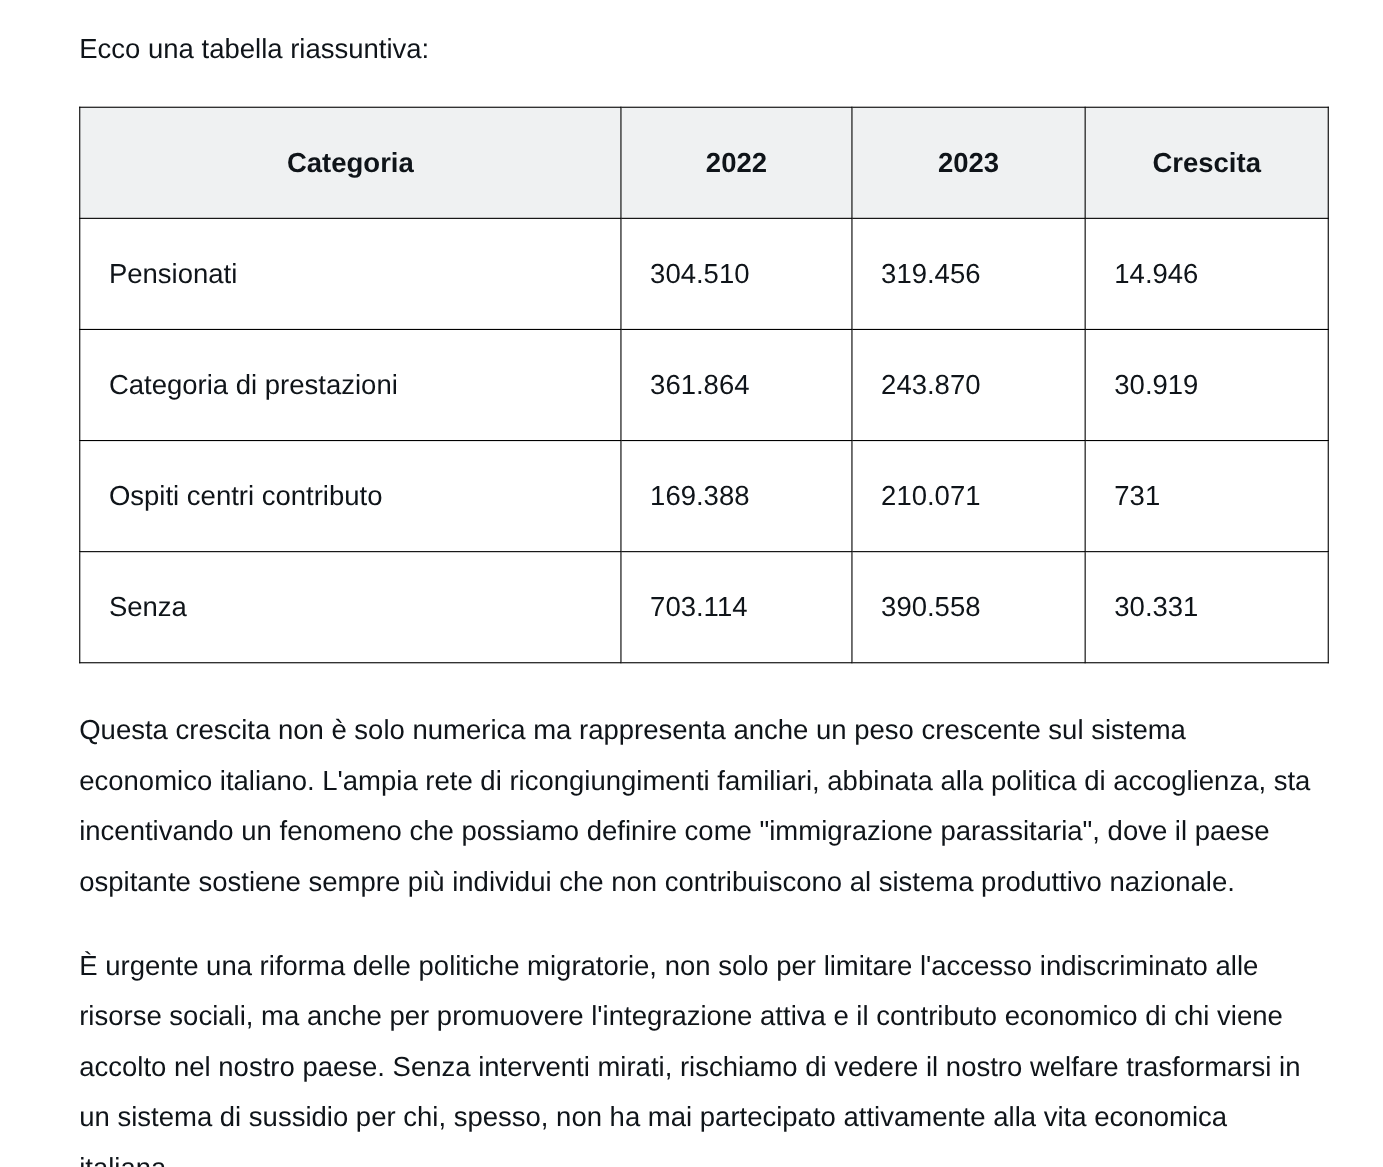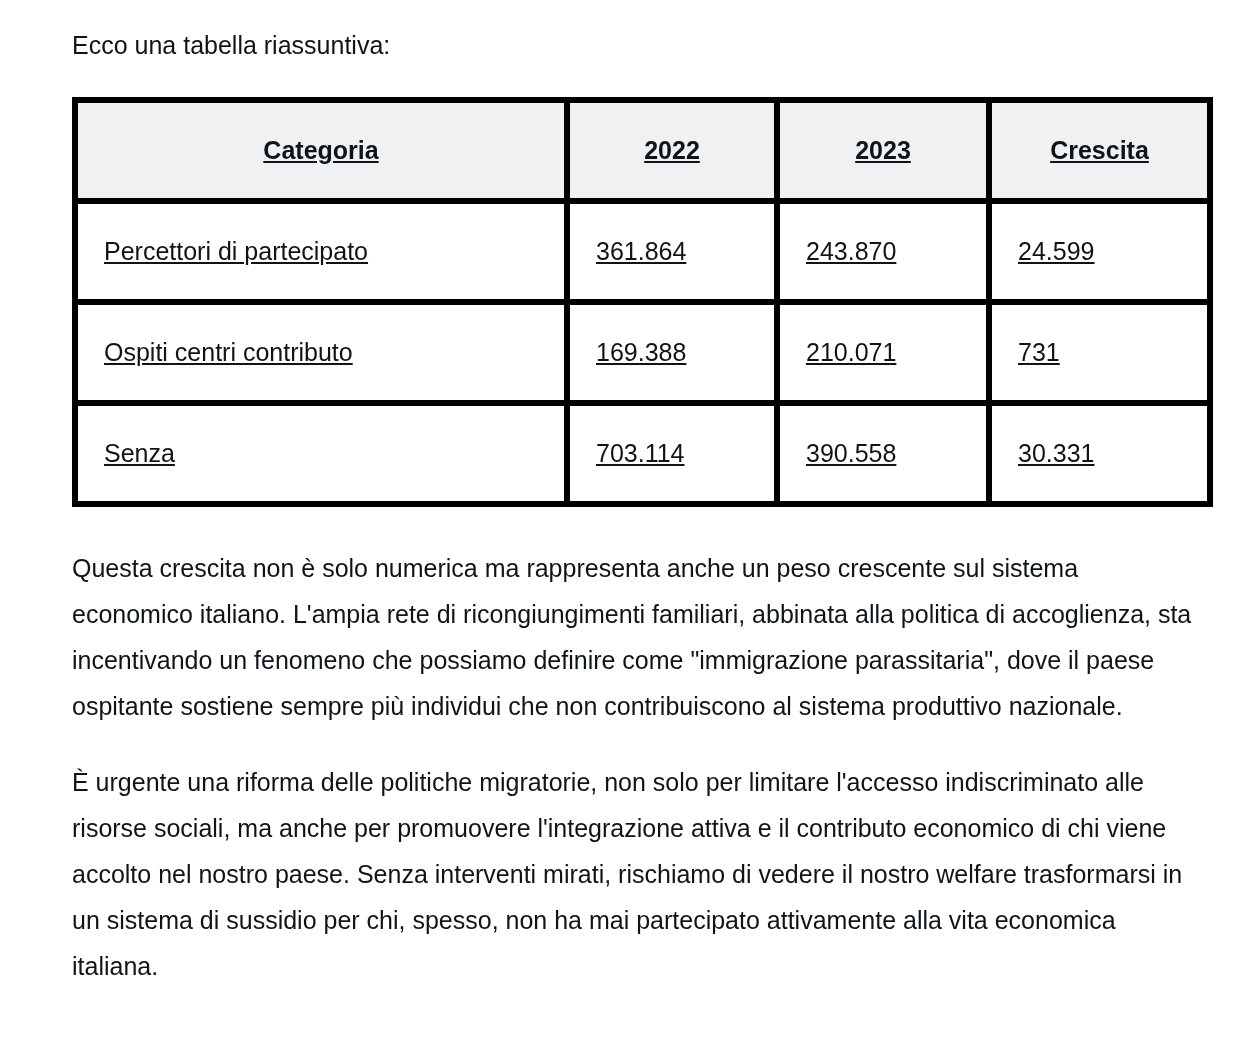--- a/index.html
+++ b/index.html
@@ -24,27 +24,26 @@
     border-collapse: collapse;
     width: 1135px;
     table-layout: fixed;
     font-size: 25px;
   }
   table.summary col.c1 { width: 492px; }
   table.summary col.c2 { width: 210px; }
   table.summary col.c3 { width: 212px; }
   table.summary col.c4 { width: 221px; }
   table.summary th, table.summary td {
-    border: 6px solid #000000;
+    border: 1px solid #000000;
     height: 101px;
     vertical-align: middle;
     padding: 0 10px 0 26px;
     text-align: left;
     font-weight: 400;
-    text-decoration: underline;
   }
   table.summary th {
     background: #eff1f2;
     font-weight: 700;
     text-align: center;
     padding: 0 6px;
   }
   td.bold { font-weight: 700; }
   .para {
     font-size: 25px;
@@ -71,24 +70,30 @@
     <thead>
       <tr>
         <th>Categoria</th>
         <th>2022</th>
         <th>2023</th>
         <th>Crescita</th>
       </tr>
     </thead>
     <tbody>
       <tr>
-        <td>Percettori di partecipato</td>
+        <td>Pensionati</td>
+        <td>304.510</td>
+        <td>319.456</td>
+        <td>14.946</td>
+      </tr>
+      <tr>
+        <td>Categoria di prestazioni</td>
         <td>361.864</td>
         <td>243.870</td>
-        <td>24.599</td>
+        <td>30.919</td>
       </tr>
       <tr>
         <td>Ospiti centri contributo</td>
         <td>169.388</td>
         <td>210.071</td>
         <td>731</td>
       </tr>
       <tr>
         <td class="bold">Senza</td>
         <td>703.114</td>

